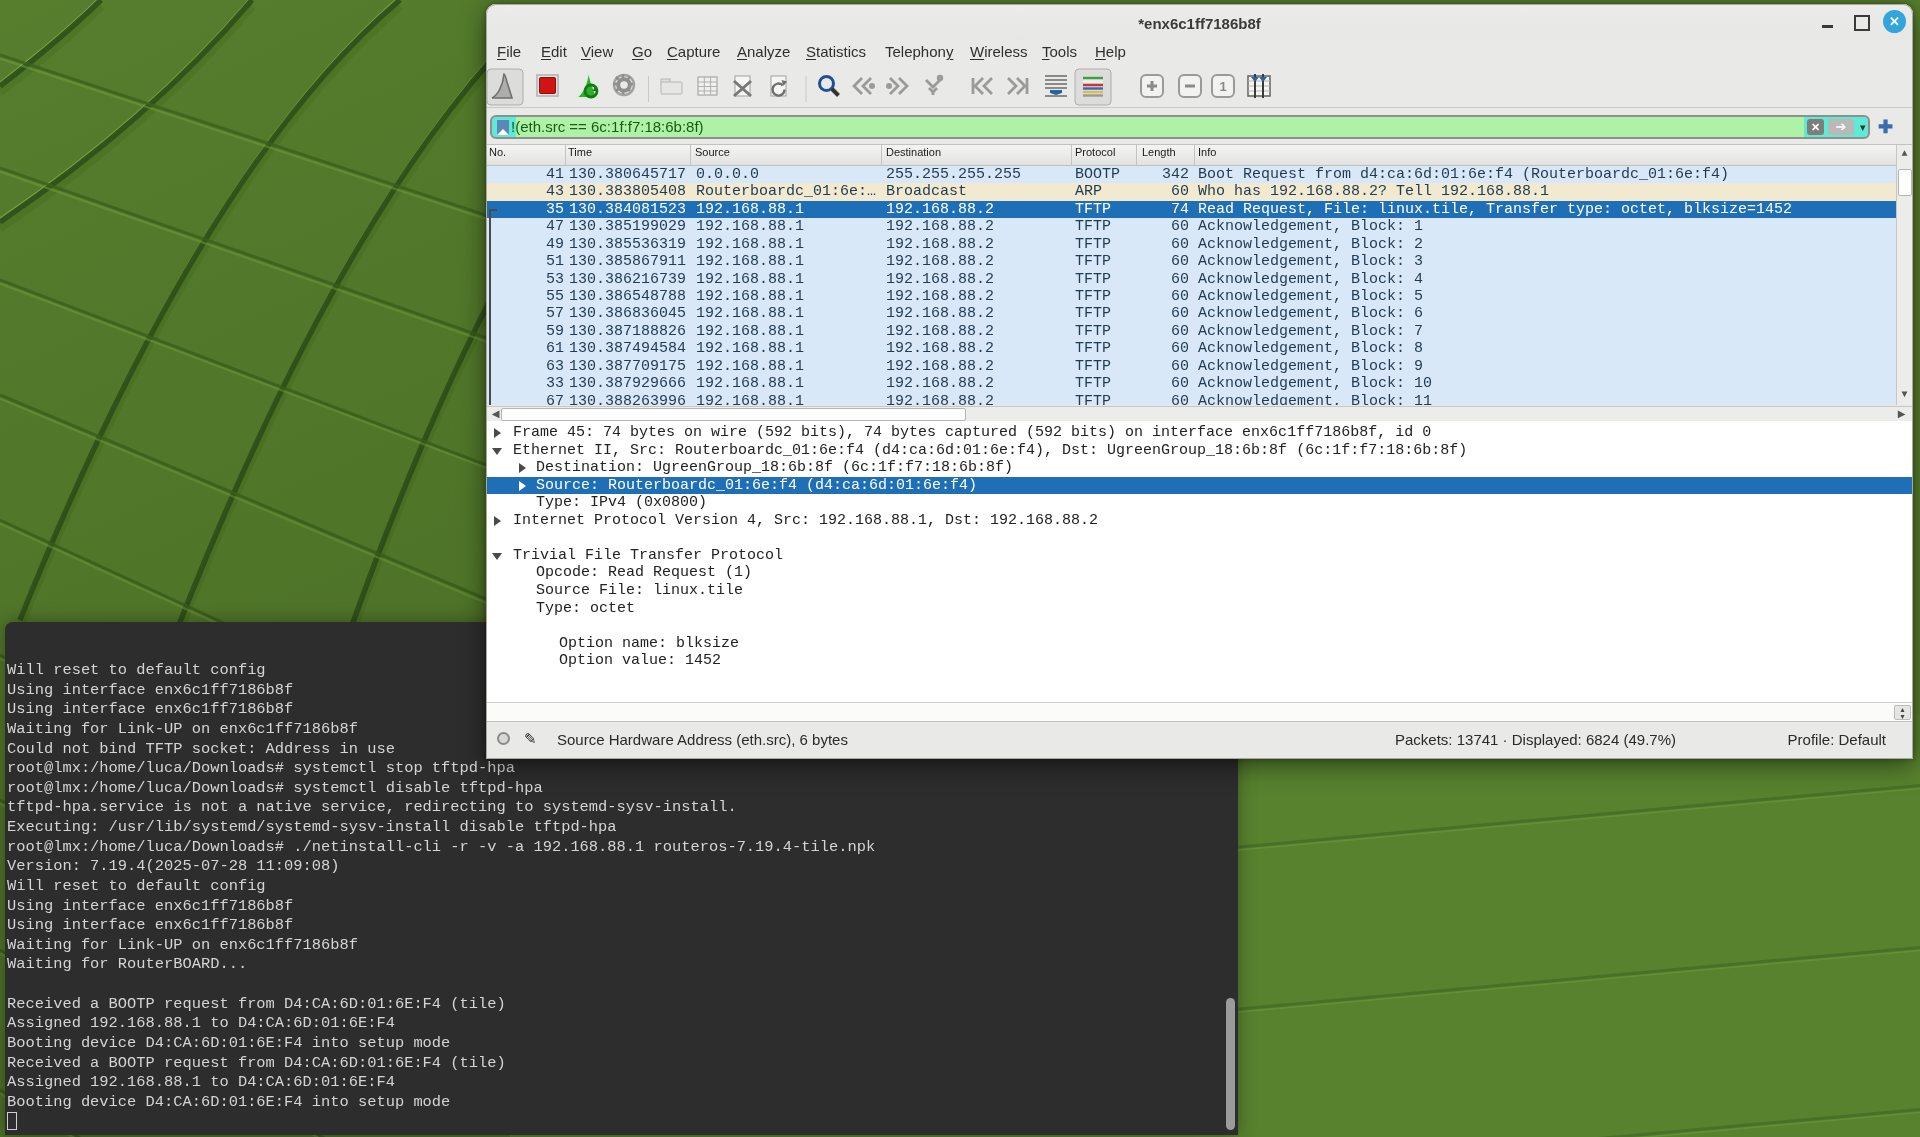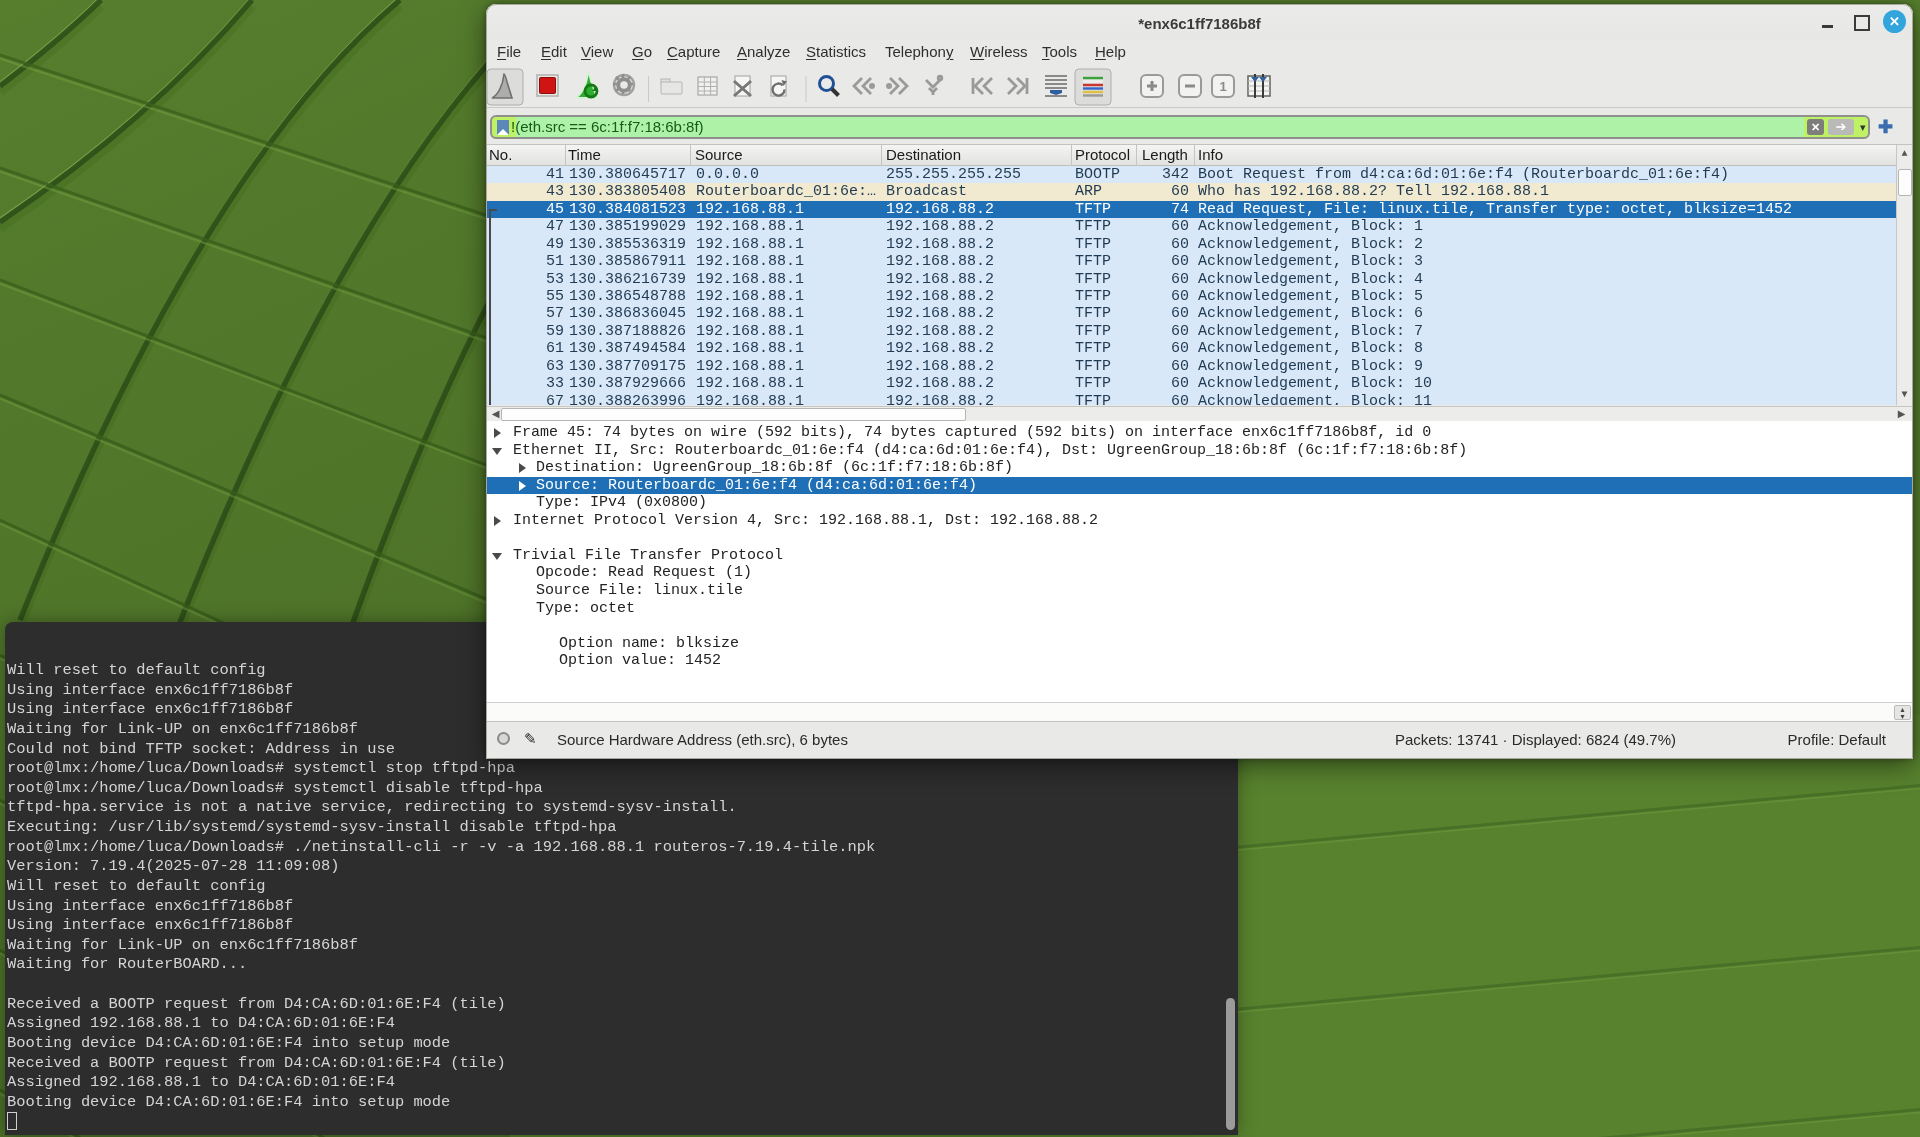--- a/index.html
+++ b/index.html
@@ -38,32 +38,32 @@
 #bmin:after{content:"";position:absolute;left:5px;top:14px;width:11px;height:2.5px;background:#3a3a3a;}
 #bmax:after{content:"";position:absolute;left:4px;top:4px;width:12px;height:12px;border:2.5px solid #3a3a3a;}
 #bclose{background:#32a6dc;border-radius:50%;width:23px;height:23px;top:6px;}
 #bclose:after{content:"\2715";position:absolute;left:0;top:0;width:23px;height:23px;line-height:23px;text-align:center;color:#fff;font-size:13px;font-weight:bold;}
 #menubar{position:absolute;left:0;top:36px;width:100%;height:26px;font-size:15px;color:#2f2f2f;}
 #menubar span{position:absolute;top:3px;}
 #menubar u{text-decoration:underline;text-underline-offset:2px;}
 #toolbar{position:absolute;left:0;top:62px;width:100%;height:42px;border-bottom:1px solid #c9c9c7;}
 #toolbar svg{position:absolute;top:7px;}
 #filterbar{position:absolute;left:0;top:104px;width:100%;height:37px;background:#e9e9e8;border-bottom:1px solid #c2c2c0;}
-#fbox{position:absolute;left:4px;top:7px;width:1380px;height:24px;background:#bef264;border:2px solid #8f8f8d;border-radius:6px;}
+#fbox{position:absolute;left:4px;top:7px;width:1380px;height:24px;background:#5eead4;border:2px solid #8f8f8d;border-radius:6px;}
 #fgreen{position:absolute;left:24px;top:0px;width:1288px;height:20px;background:#aef2a8;}
 #ftext{position:absolute;left:19px;top:1px;font-size:15px;color:#155c15;}
 #fbook{position:absolute;left:5px;top:3px;width:12px;height:15px;background:#5b87b9;}
 #fbook:after{content:"";position:absolute;left:0;top:9px;border-left:6px solid transparent;border-right:6px solid transparent;border-bottom:6px solid #fff;}
 .fbtn{position:absolute;top:2px;height:16px;font-size:11px;}
 #fx{left:1315px;width:17px;background:#7d7d7b;border-radius:3px;color:#fff;text-align:center;line-height:16px;font-weight:bold;}
 #fgo{left:1336px;width:26px;background:#b9b9b7;border-radius:3px;color:#fff;text-align:center;line-height:15px;font-size:13px;}
 #fdrop{left:1368px;width:14px;color:#333;line-height:16px;}
 #fplus{position:absolute;left:1392px;top:11px;width:16px;height:16px;color:#3a6cb0;font-size:18px;font-weight:bold;line-height:16px;}
 #plist{position:absolute;left:0;top:141px;width:100%;height:260px;background:#fff;font-family:"Liberation Mono",monospace;font-size:15px;}
-#phead{position:absolute;left:0;top:0;width:100%;height:21px;background:linear-gradient(#f4f4f3,#e2e2e0);border-bottom:1px solid #bebebc;font-family:"Liberation Sans",sans-serif;font-size:15px;color:#1a1a1a;}
+#phead{position:absolute;left:0;top:0;width:100%;height:21px;background:linear-gradient(#f4f4f3,#e2e2e0);border-bottom:1px solid #bebebc;font-family:"Liberation Sans",sans-serif;font-size:11px;color:#1a1a1a;}
 #phead span{position:absolute;top:1px;}
 #phead i{position:absolute;top:0;width:1px;height:21px;background:#c4c4c2;}
 .row{position:absolute;left:0;width:1410px;height:18px;color:#1f3a52;}
 .row span{position:absolute;top:0px;white-space:pre;}
 .row .c1{left:8px;width:70px;text-align:right;}
 .row .c2{left:83px;}
 .row .c3{left:210px;width:183px;overflow:hidden;}
 .row .c4{left:400px;}
 .row .c5{left:589px;}
 .row .c6{left:618px;width:85px;text-align:right;}
@@ -396,21 +396,21 @@
     <div class="row ry" style="top:38.4px">
         <span class="c1">43</span>
         <span class="c2">130.383805408</span>
         <span class="c3">Routerboardc_01:6e:…</span>
         <span class="c4">Broadcast</span>
         <span class="c5">ARP</span>
         <span class="c6">60</span>
         <span class="c7">Who has 192.168.88.2? Tell 192.168.88.1</span>
       </div>
     <div class="row rs" style="top:55.8px">
-        <span class="c1">45</span>
+        <span class="c1">35</span>
         <span class="c2">130.384081523</span>
         <span class="c3">192.168.88.1</span>
         <span class="c4">192.168.88.2</span>
         <span class="c5">TFTP</span>
         <span class="c6">74</span>
         <span class="c7">Read Request, File: linux.tile, Transfer type: octet, blksize=1452</span>
       </div>
     <div class="row rb" style="top:73.3px">
         <span class="c1">47</span>
         <span class="c2">130.385199029</span>

